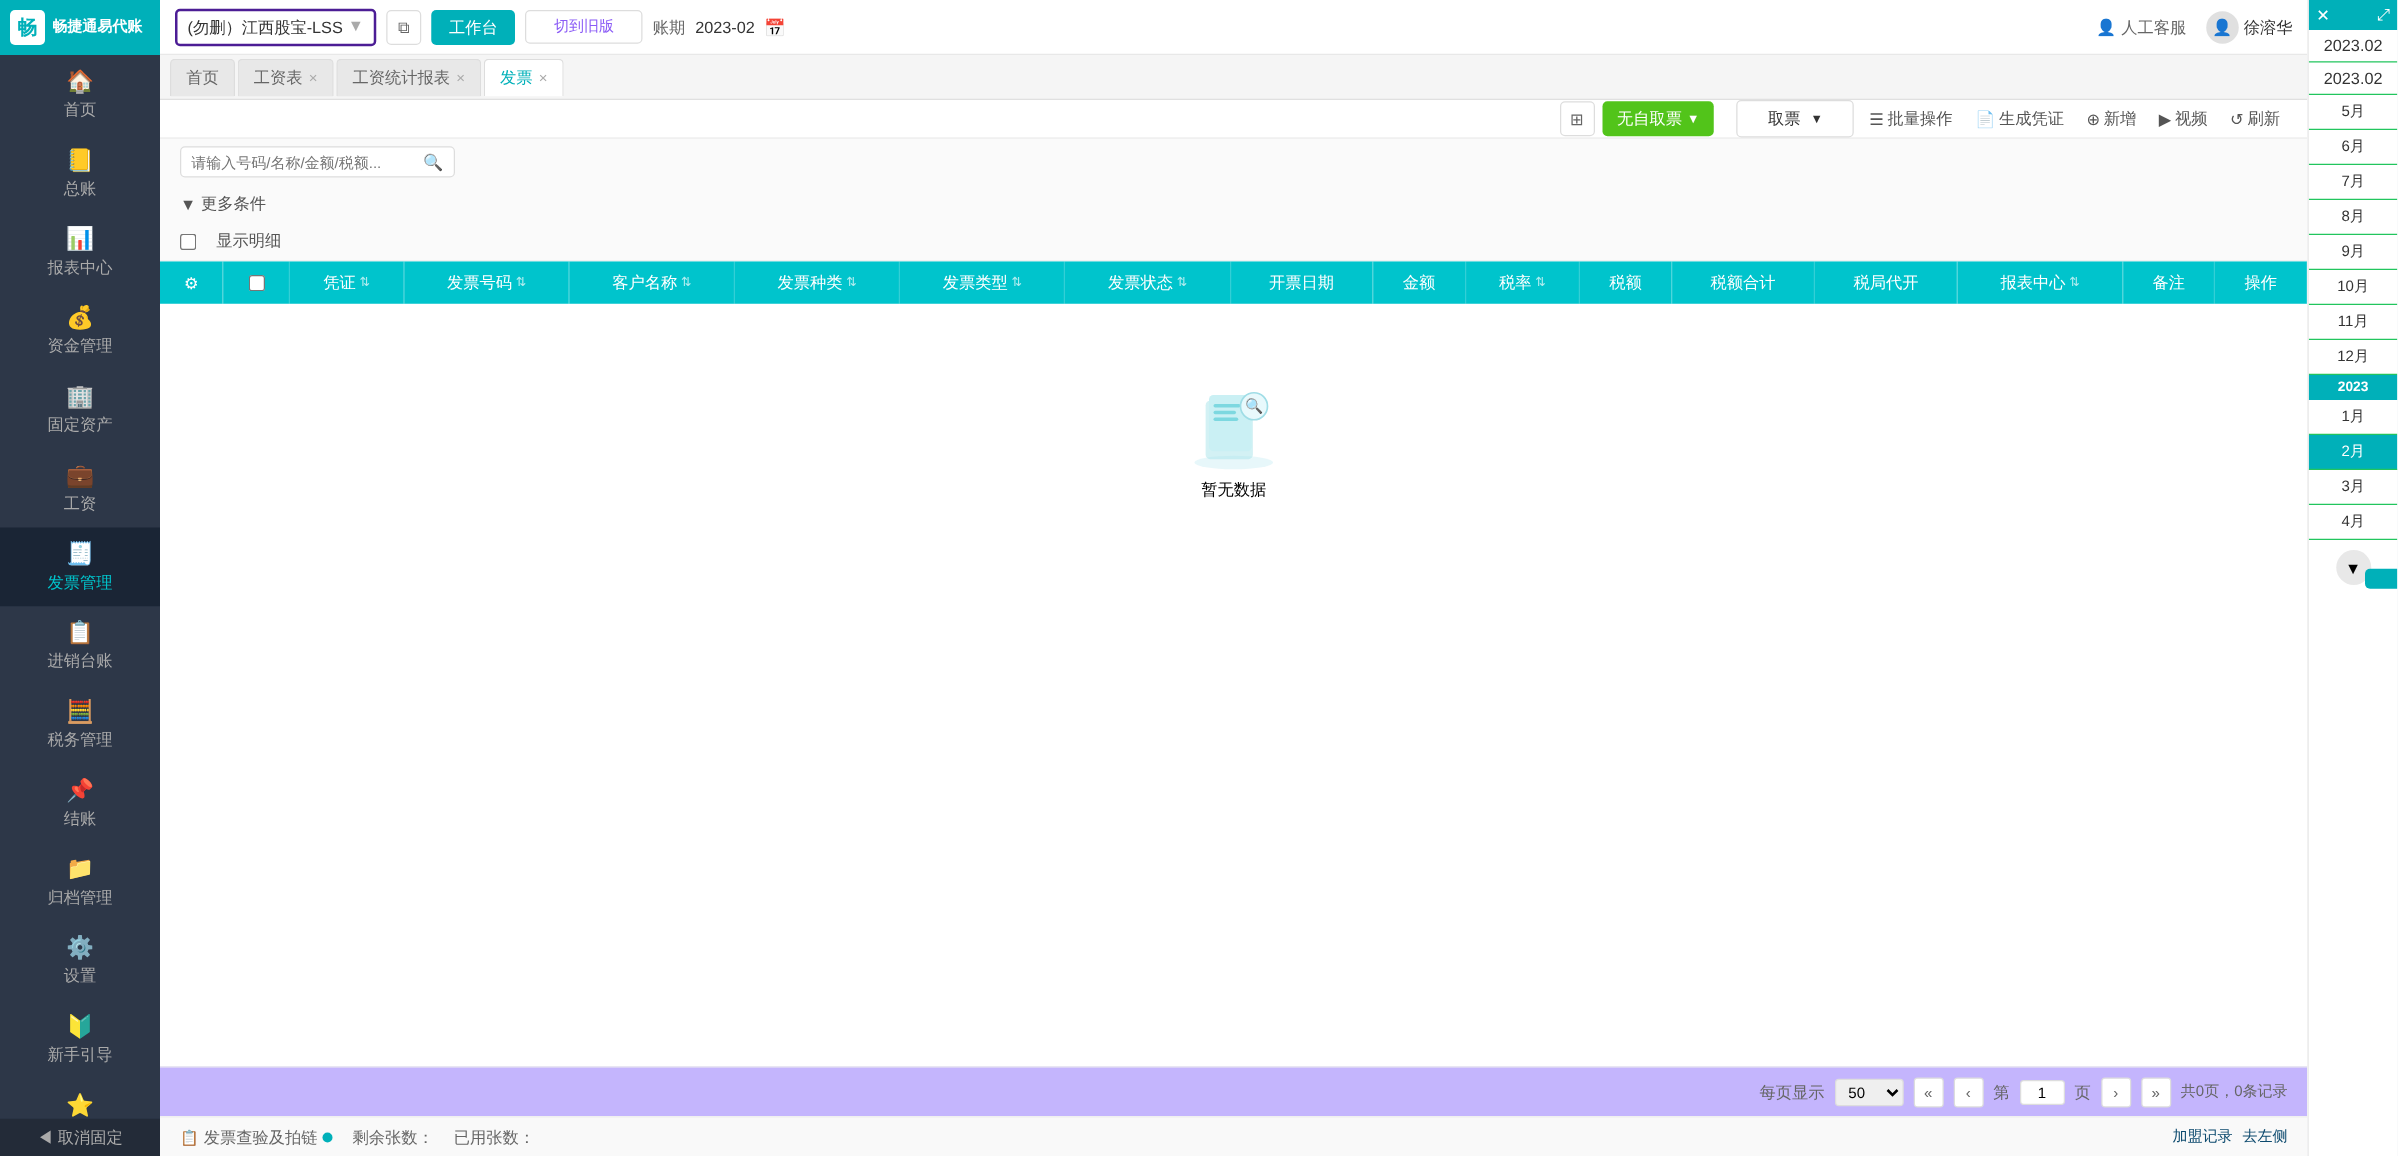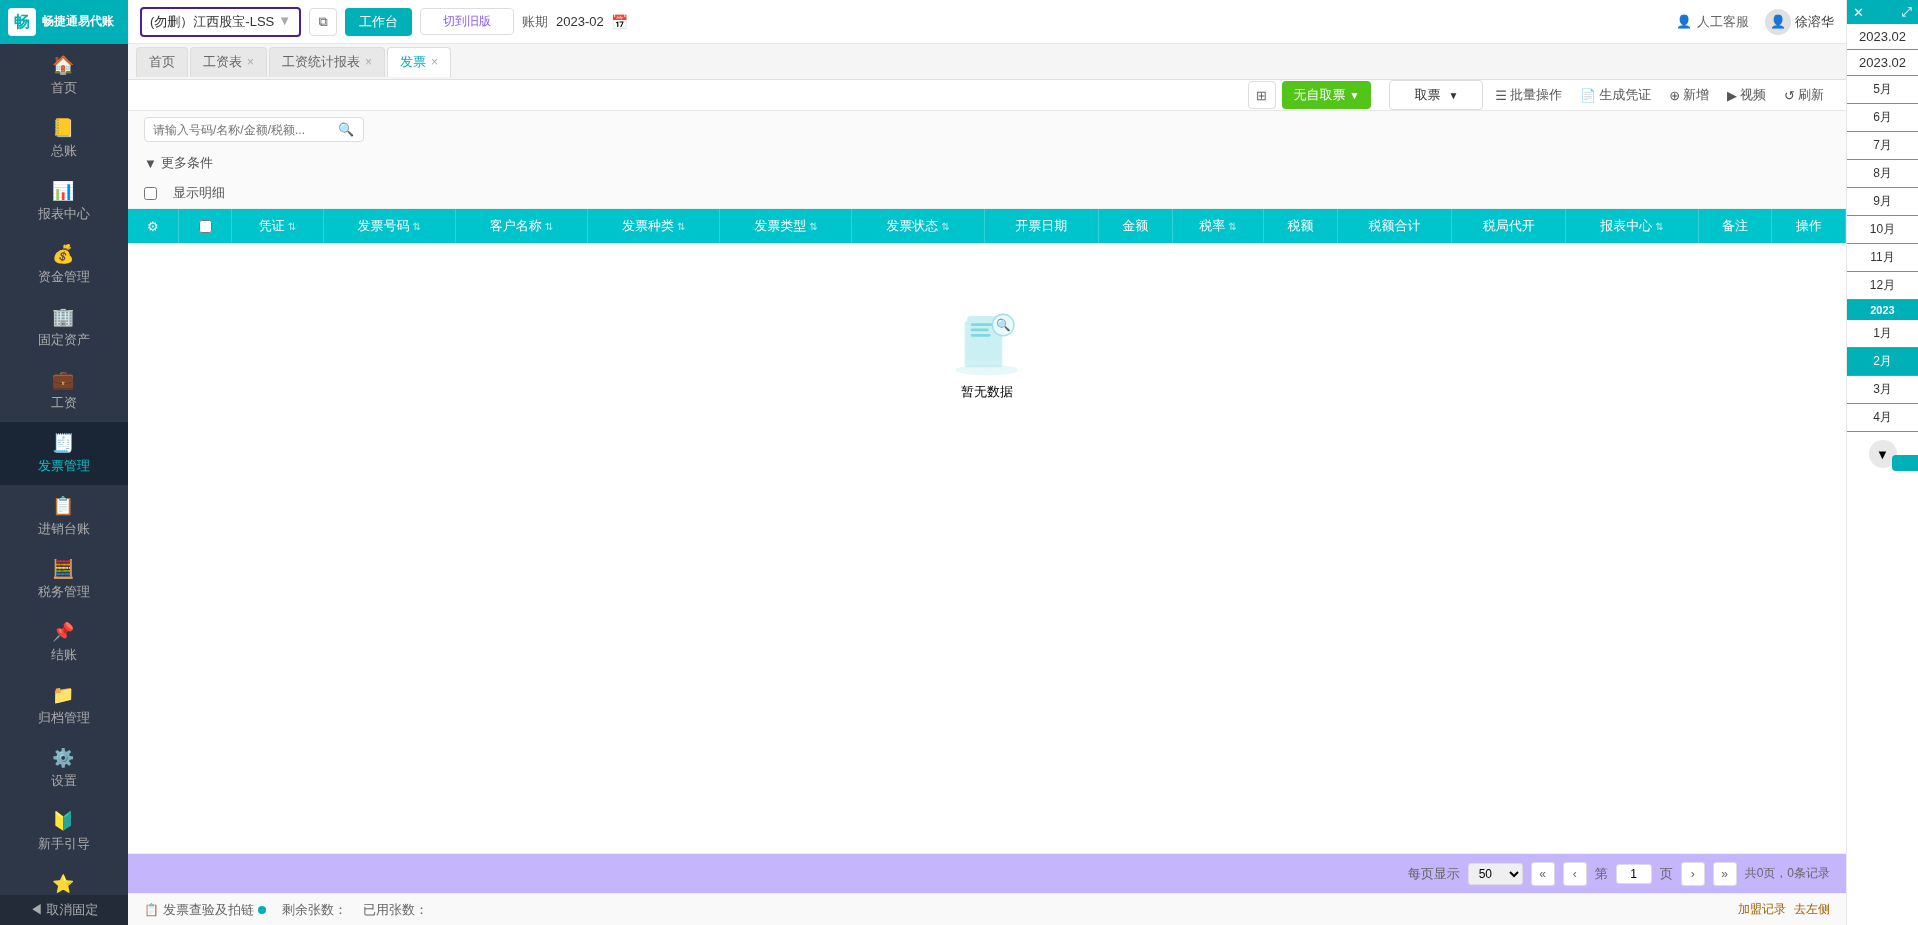--- a/index.html
+++ b/index.html
@@ -360,21 +360,21 @@
     .status-dot {
       width: 8px; height: 8px;
       border-radius: 50%;
       background: #00b0b9;
     }
     .statusbar-right {
       margin-left: auto;
       display: flex; align-items: center; gap: 8px;
     }
     .status-link {
-      color: #a16207; font-size: 12px; cursor: pointer; text-decoration: none;
+      color: #0c4a6e; font-size: 12px; cursor: pointer; text-decoration: none;
     }
 
     
     .right-panel {
       width: 72px;
       background: #fff;
       border-left: 1px solid #e8e8e8;
       display: flex;
       flex-direction: column;
       flex-shrink: 0;

